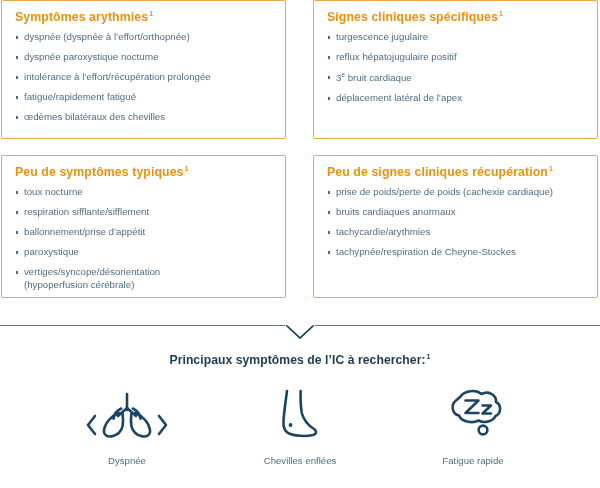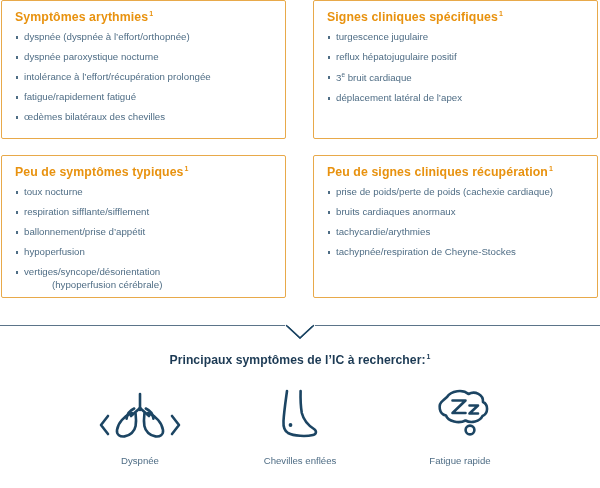--- a/index.html
+++ b/index.html
@@ -69,21 +69,20 @@
     position: absolute;
     left: 1px;
     top: 5px;
     width: 2.4px;
     height: 2.4px;
     background: #4f6d85;
   }
   .panel-list li .cont {
     display: block;
     padding-left: 0;
-    margin-left: 28px;
   }
   .sup-small {
     font-size: 6.4px;
     vertical-align: super;
   }
 
   
   .divider-wrap {
     position: relative;
     height: 30px;
@@ -114,21 +113,21 @@
     font-size: 12.2px;
     font-weight: bold;
     margin: 8px 0 0 0;
     letter-spacing: 0.05px;
   }
   .icon-row {
     display: flex;
     justify-content: center;
     align-items: flex-start;
     margin-top: 18px;
-    gap: 0;
+    gap: 13px;
   }
   .icon-cell {
     width: 160px;
     text-align: center;
   }
   .icon-art {
     height: 58px;
     display: flex;
     align-items: center;
     justify-content: center;
@@ -168,21 +167,21 @@
         <li><span>déplacement latéral de l’apex</span></li>
       </ul>
     </div>
 
     <div class="panel">
       <div class="panel-title"><span>Peu de symptômes typiques</span><span class="sup">1</span></div>
       <ul class="panel-list">
         <li><span>toux nocturne</span></li>
         <li><span>respiration sifflante/sifflement</span></li>
         <li><span>ballonnement/prise d’appétit</span></li>
-        <li><span>hypoperfusion</span></li>
+        <li><span>paroxystique</span></li>
         <li><span>vertiges/syncope/désorientation</span><span class="cont">(hypoperfusion cérébrale)</span></li>
       </ul>
     </div>
 
     <div class="panel">
       <div class="panel-title"><span>Peu de signes cliniques récupération</span><span class="sup">1</span></div>
       <ul class="panel-list">
         <li><span>prise de poids/perte de poids (cachexie cardiaque)</span></li>
         <li><span>bruits cardiaques anormaux</span></li>
         <li><span>tachycardie/arythmies</span></li>

